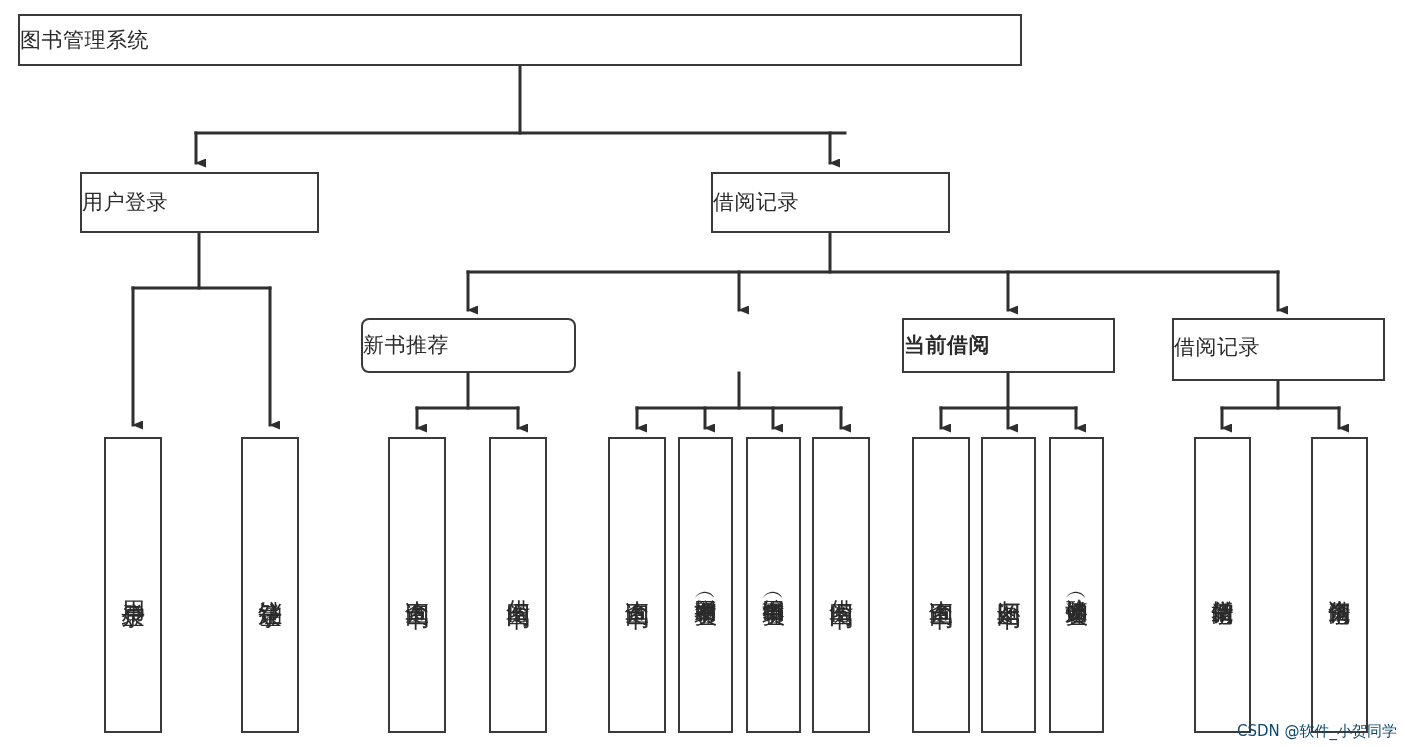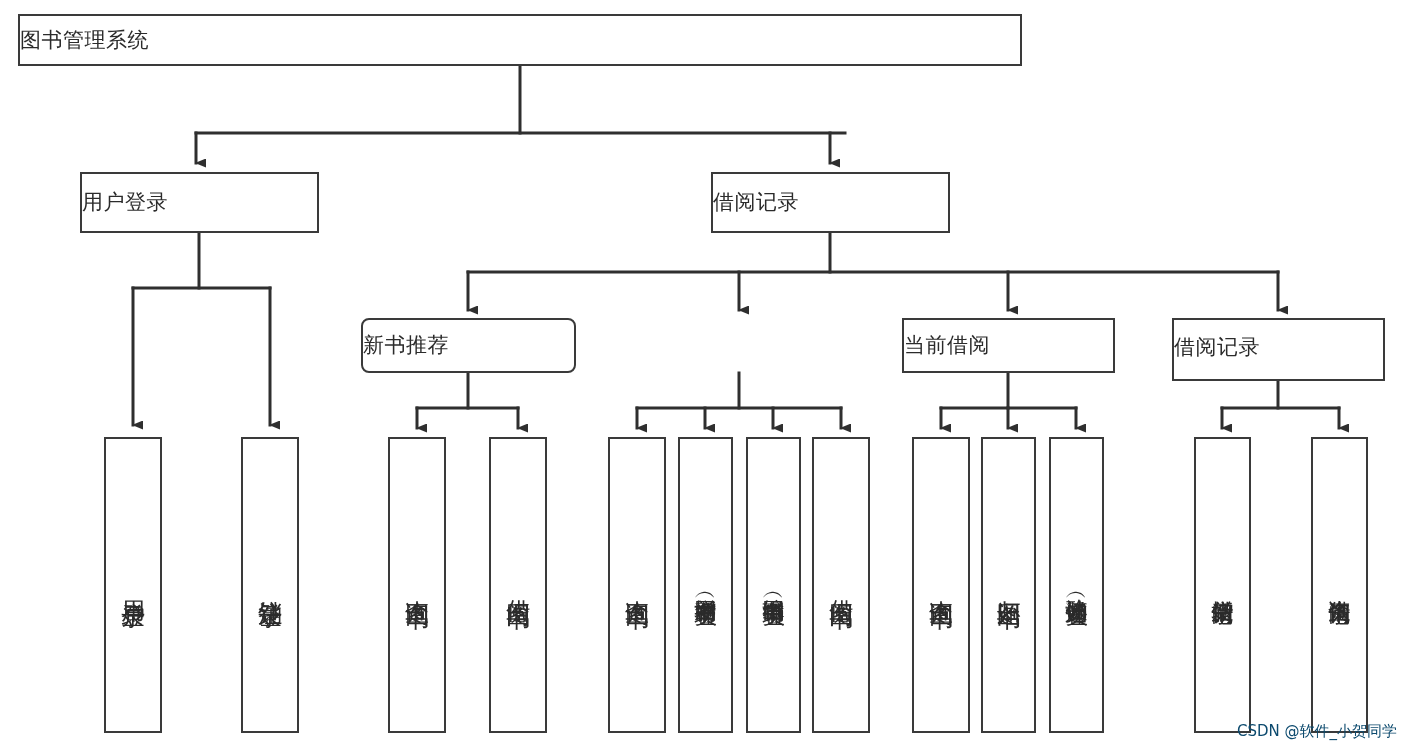--- a/index.html
+++ b/index.html
@@ -142,21 +142,21 @@
   <div class="node horiz" style="left:80px; top:172px; width:239px; height:61px;">
     <span class="lbl">用户登录</span>
   </div>
   <div class="node horiz" style="left:711px; top:172px; width:239px; height:61px;">
     <span class="lbl">借阅记录</span>
   </div>
 
   <div class="node horiz" style="left:361px; top:318px; width:215px; height:55px;border-radius:8px;">
     <span class="lbl">新书推荐</span>
   </div>
-  <div class="node horiz" style="left:902px; top:318px; width:213px; height:55px;">
+  <div class="node horiz" style="left:902px; top:318px; width:213px; height:55px;font-weight:bold;">
     <span class="lbl">当前借阅</span>
   </div>
   <div class="node horiz" style="left:1172px; top:318px; width:213px; height:63px;font-family:Liberation Mono, monospace;">
     <span class="lbl">借阅记录</span>
   </div>
 
   <div class="node vert" style="left:104px; top:437px; width:58px; height:296px;">
     <span class="lbl">用户登录</span>
   </div>
   <div class="node vert" style="left:241px; top:437px; width:58px; height:296px;">

